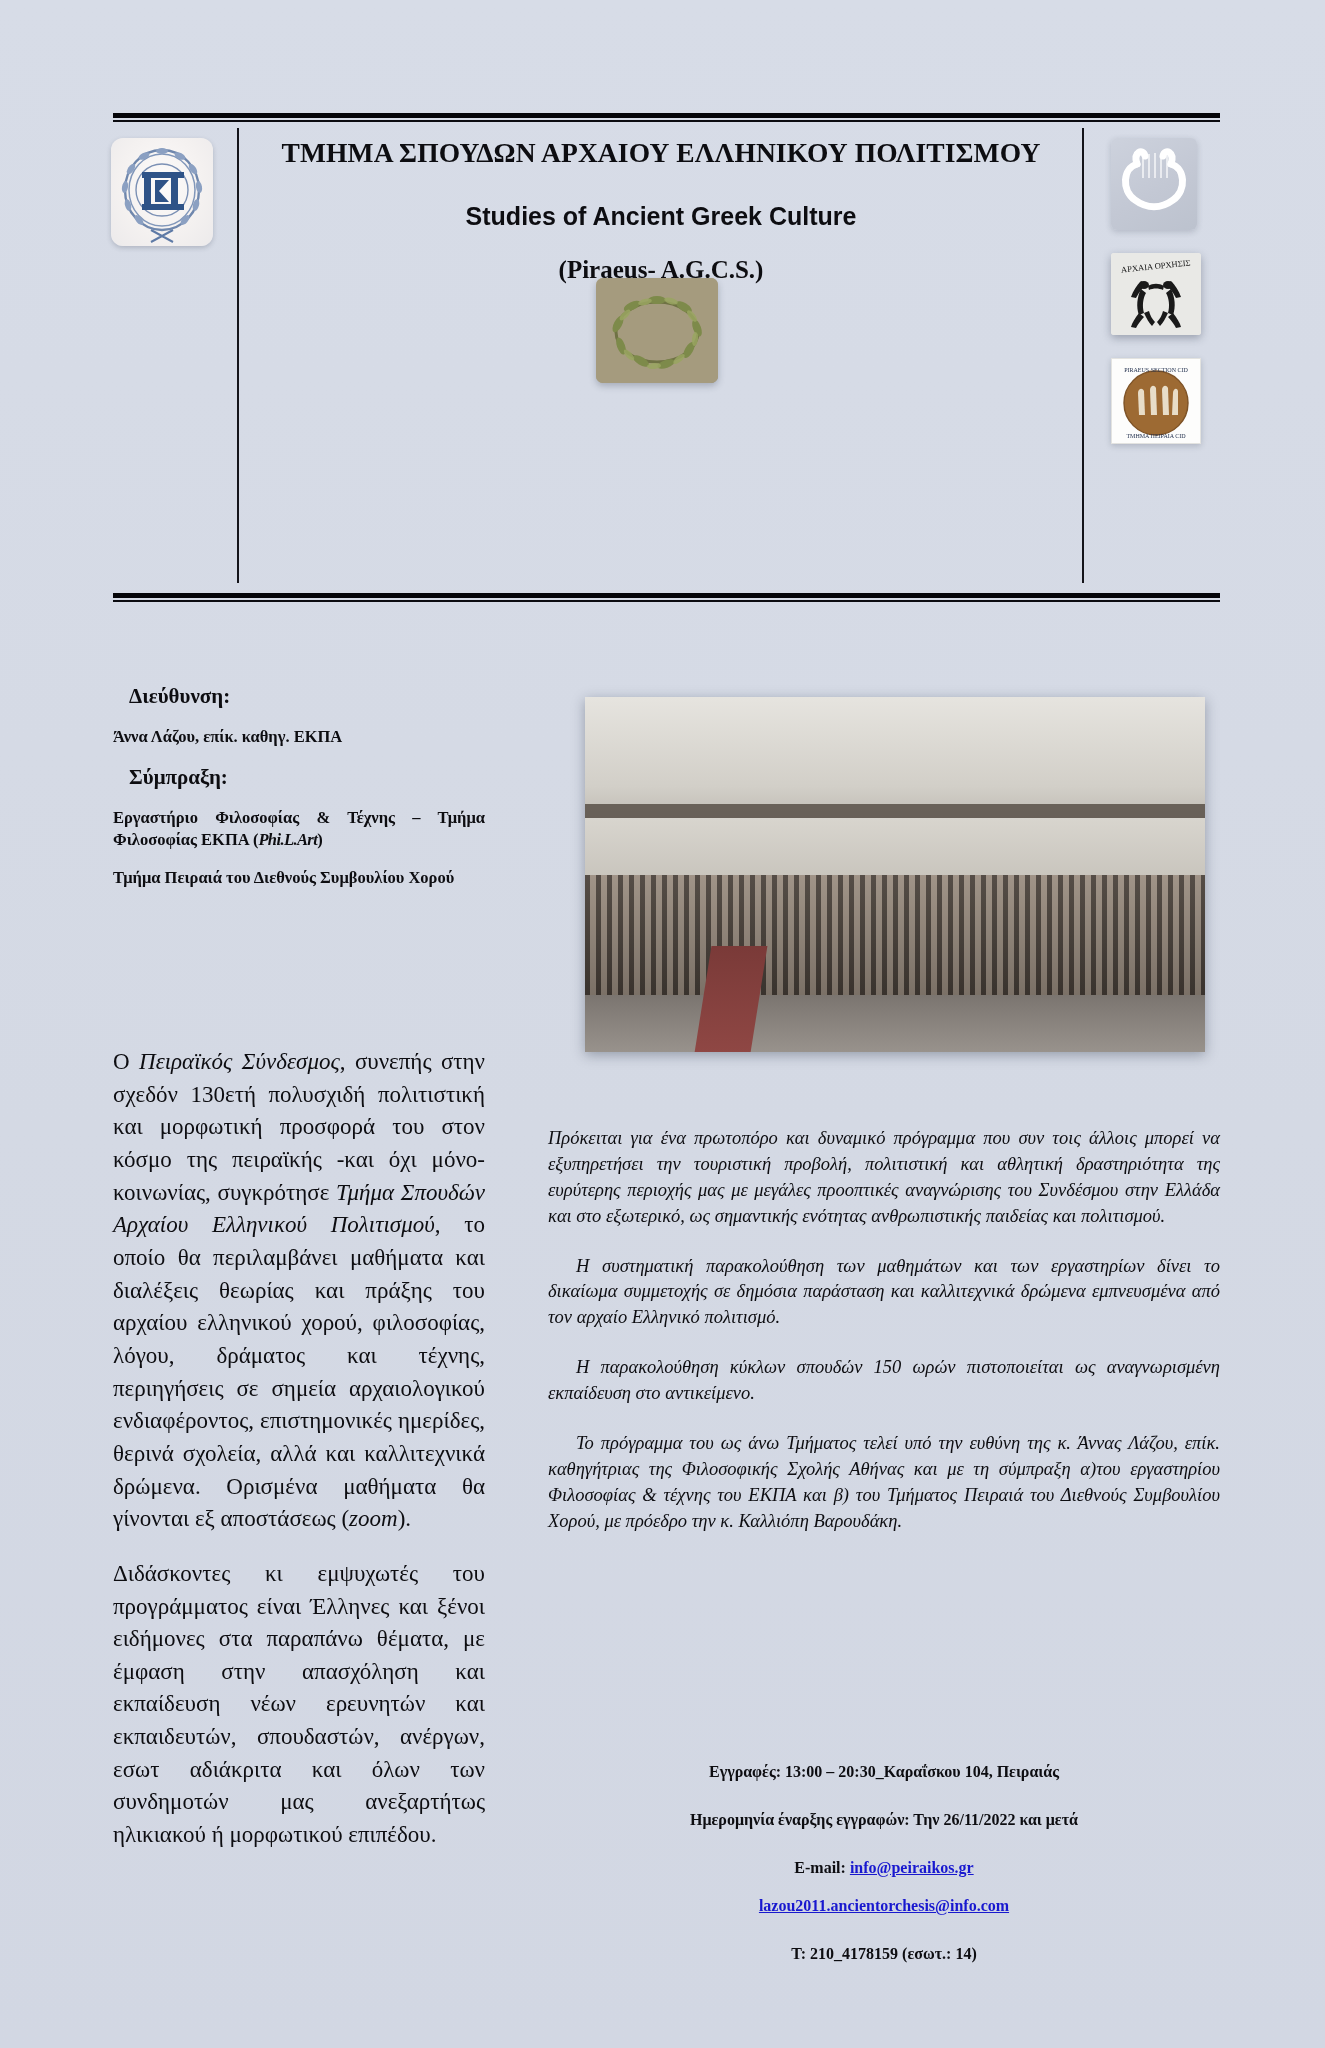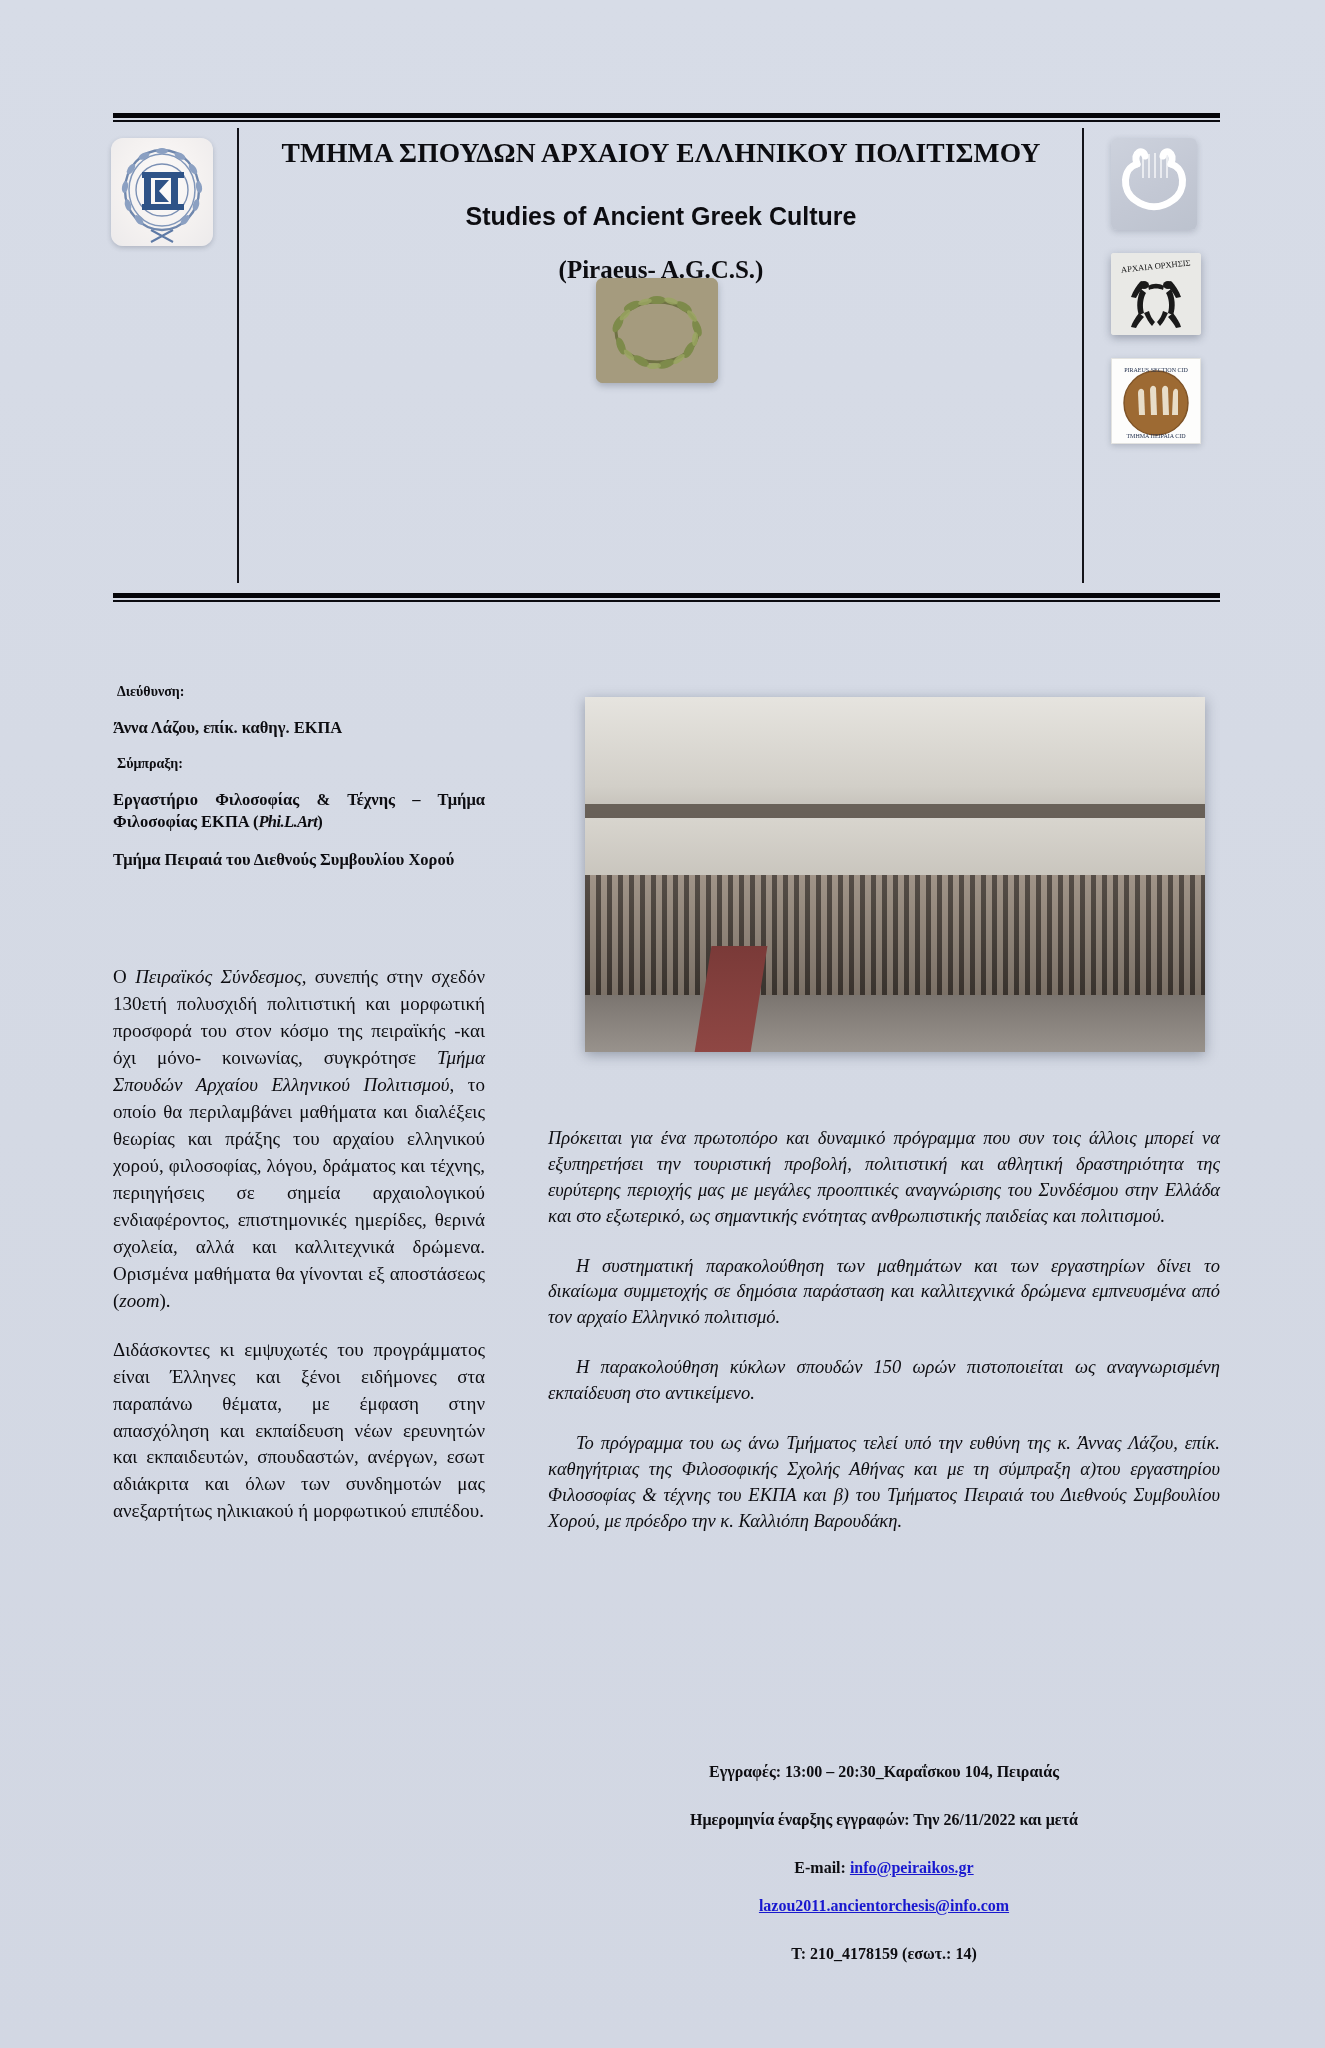--- a/index.html
+++ b/index.html
@@ -164,43 +164,43 @@
   }
 
   
   .info-col {
     position: absolute;
     left: 113px;
     top: 684px;
     width: 372px;
   }
   .info-head {
-    font-size: 14px;
-    font-weight: bold;
-    margin: 0 0 17px 4px;
+    font-size: 21px;
+    font-weight: bold;
+    margin: 0 0 17px 16px;
   }
   .info-line {
     font-size: 16.5px;
     font-weight: bold;
     margin: 0 0 17px 0;
     line-height: 1.32;
   }
   .info-just {
     text-align: justify;
     text-align-last: left;
   }
   .info-line .tight { letter-spacing: -0.6px; font-style: italic; }
 
   
   .body-left {
     position: absolute;
     left: 113px;
-    top: 964px;
+    top: 1046px;
     width: 372px;
-    font-size: 19px;
+    font-size: 23px;
     line-height: 1.42;
     text-align: justify;
   }
   .body-left p { margin: 0 0 22px 0; }
   .body-left .it { font-style: italic; }
 
   
   .photo {
     position: absolute;
     left: 585px;

